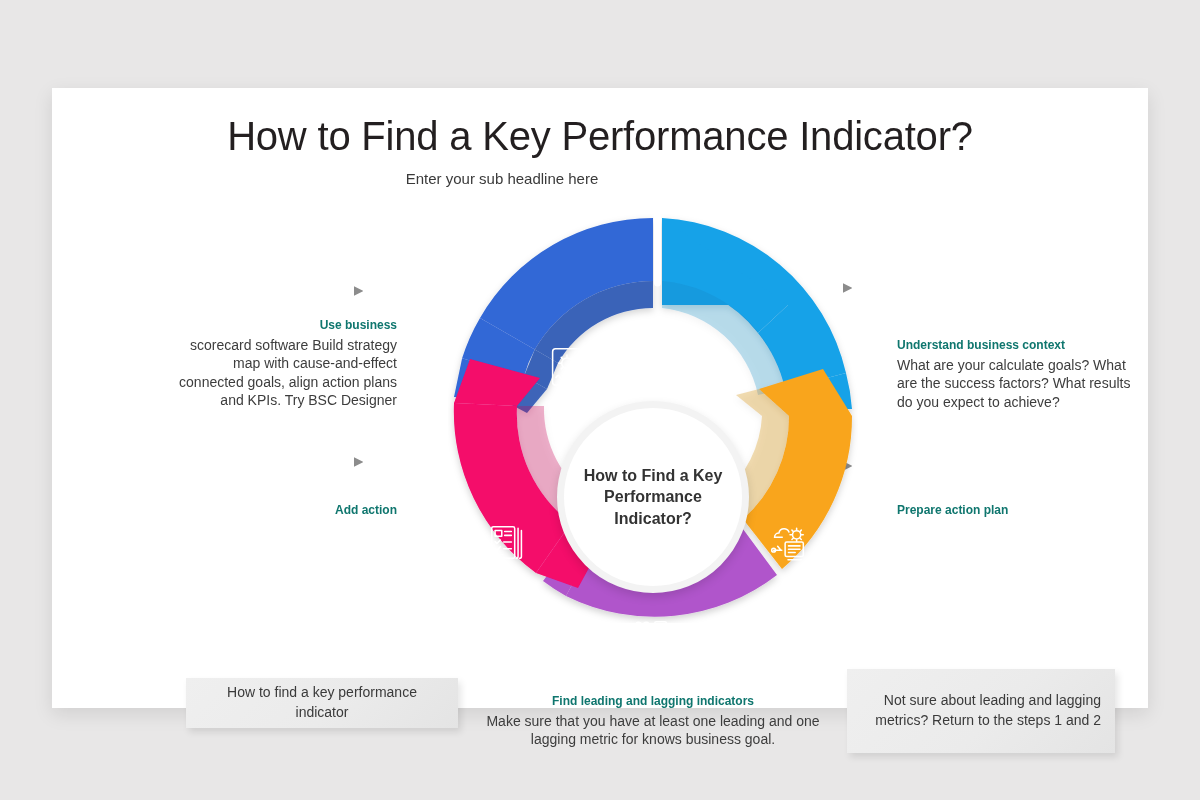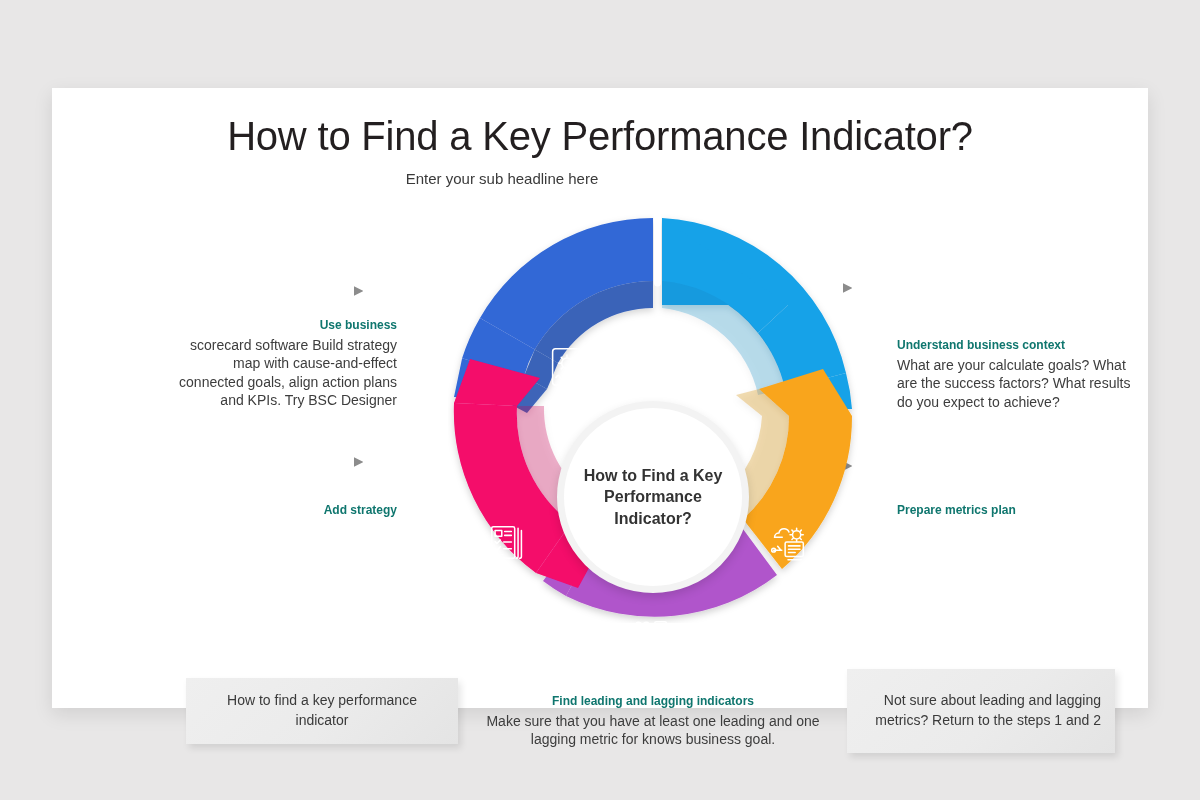--- a/index.html
+++ b/index.html
@@ -128,21 +128,21 @@
     display: flex;
     align-items: center;
     justify-content: center;
     text-align: center;
     font-size: 14px;
     color: #3a3a3a;
     line-height: 1.4;
     padding: 8px 14px;
     box-sizing: border-box;
   }
-  #note-left  { left: 134px; top: 590px; width: 272px; height: 66px; justify-content: flex-end; }
+  #note-left  { left: 134px; top: 590px; width: 272px; height: 50px; justify-content: flex-end; }
   #note-right { left: 795px; top: 581px; width: 268px; height: 84px; text-align: right; }
 </style>
 </head>
 <body>
 
 <div id="slide-card">
 
   <div id="page-title">How to Find a Key Performance Indicator?</div>
   <div id="page-subtitle">Enter your sub headline here</div>
 
@@ -347,30 +347,30 @@
       <path d="M26.5 35c1.5-3 3-3 4.5 0s3 3 4.5 0"></path>
     </svg>
   </div>
 
   <div class="callout align-right" id="callout-use-business">
     <div class="c-title">Use business</div>
     <div class="c-body">scorecard software Build strategy map with cause-and-effect connected goals, align action plans and KPIs. Try BSC Designer</div>
   </div>
 
   <div class="callout align-right" id="callout-add-details">
-    <div class="c-title">Add strategy</div>
+    <div class="c-title">Add action</div>
   </div>
 
   <div class="callout align-left" id="callout-understand">
     <div class="c-title">Understand business context</div>
     <div class="c-body">What are your calculate goals? What are the success factors? What results do you expect to achieve?</div>
   </div>
 
   <div class="callout align-left" id="callout-prepare">
-    <div class="c-title">Prepare metrics plan</div>
+    <div class="c-title">Prepare action plan</div>
   </div>
 
   <div class="callout align-center" id="callout-find-leading">
     <div class="c-title">Find leading and lagging indicators</div>
     <div class="c-body">Make sure that you have at least one leading and one lagging metric for knows business goal.</div>
   </div>
 
   <div class="note-box" id="note-left">
     <span>How to find a key performance indicator</span>
   </div>

